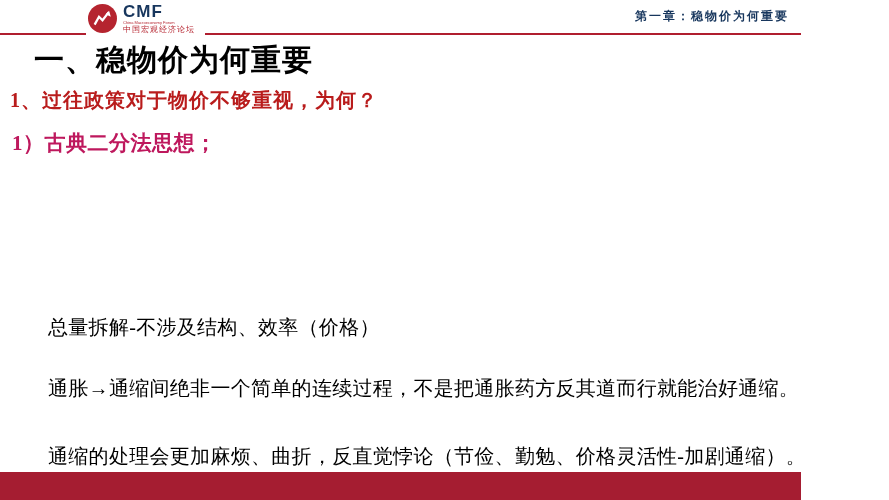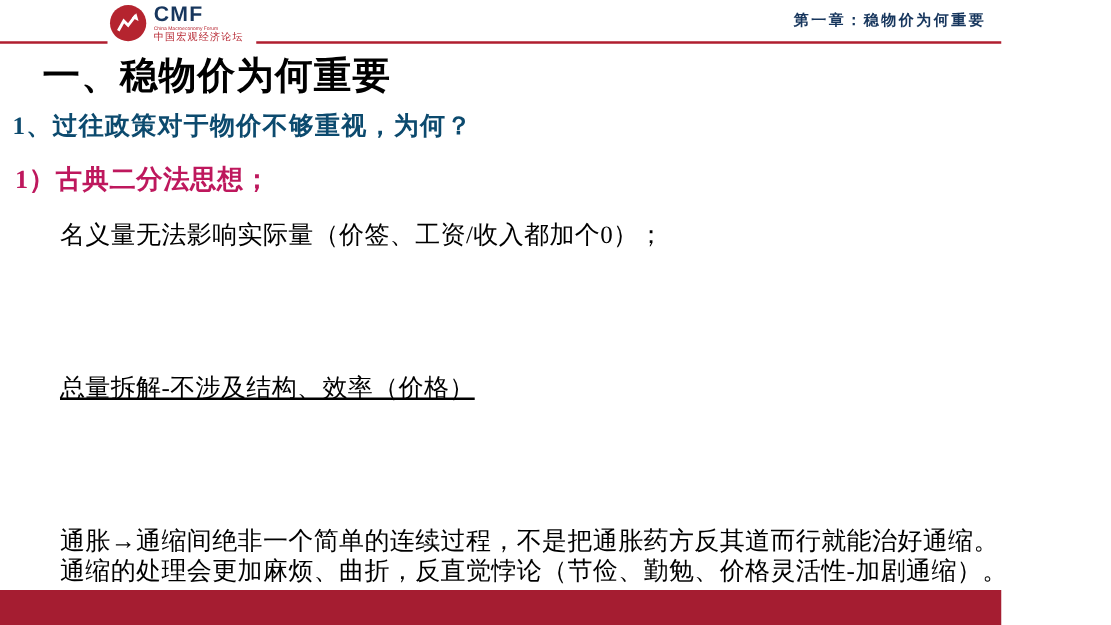--- a/index.html
+++ b/index.html
@@ -44,39 +44,39 @@
     font-weight:bold;font-size:12px;color:#17365d;letter-spacing:2px;
   }
   
   .page-title{
     position:absolute;top:40px;left:10px;
     font-family:"Liberation Sans","DejaVu Sans",sans-serif;
     font-weight:bold;font-size:30px;color:#000000;letter-spacing:1px;margin-left:24px;
   }
   .question{
     position:absolute;top:87px;left:10px;
-    font-weight:bold;font-size:20px;color:#0c4a6e;letter-spacing:1px;
+    font-weight:bold;font-size:20px;color:#b91c1c;letter-spacing:1px;
   }
   .sec-heading{
     position:absolute;left:12px;
     font-weight:bold;font-size:21px;color:#be185d;letter-spacing:0.5px;
     white-space:nowrap;
   }
   .sec-line{
     position:absolute;left:48px;
     font-weight:normal;font-size:20px;color:#000000;letter-spacing:0.3px;
     white-space:nowrap;
   }
   .pos-s1h{top:129px;}
   .pos-s1l0{top:174px;}
   .pos-s1l1{top:219px;}
   .pos-s2h{top:264px;}
-  .pos-s2l0{top:297px;text-decoration:underline;}
+  .pos-s2l0{top:314px;}
   .pos-s3h{top:354px;}
-  .pos-s3l0{top:419px;}
+  .pos-s3l0{top:375px;}
   .pos-s3l1{top:443px;}
   
   .footer-bar{
     position:absolute;left:0;bottom:0;width:889px;height:28px;
     background:#a51d31;
   }
   .page-number{
     position:absolute;right:47px;top:5px;
     font-family:"Liberation Sans","DejaVu Sans",sans-serif;
     font-size:13px;color:#f2e3e6;
@@ -103,21 +103,20 @@
     </div>
   </div>
 
   <div class="chapter">第一章：稳物价为何重要</div>
 
   <div class="page-title">一、稳物价为何重要</div>
 
   <div class="question">1、过往政策对于物价不够重视，为何？</div>
 
   <div class="sec-heading pos-s1h">1）古典二分法思想；</div>
-  <div class="sec-line pos-s1l0">名义量无法影响实际量（价签、工资/收入都加个0）；</div>
 
   <div class="sec-line pos-s2l0">总量拆解-不涉及结构、效率（价格）</div>
 
   <div class="sec-line pos-s3l0">通胀→通缩间绝非一个简单的连续过程，不是把通胀药方反其道而行就能治好通缩。</div>
   <div class="sec-line pos-s3l1">通缩的处理会更加麻烦、曲折，反直觉悖论（节俭、勤勉、价格灵活性-加剧通缩）。</div>
 
   <div class="footer-bar">
     <span class="page-number">6</span>
   </div>
 

